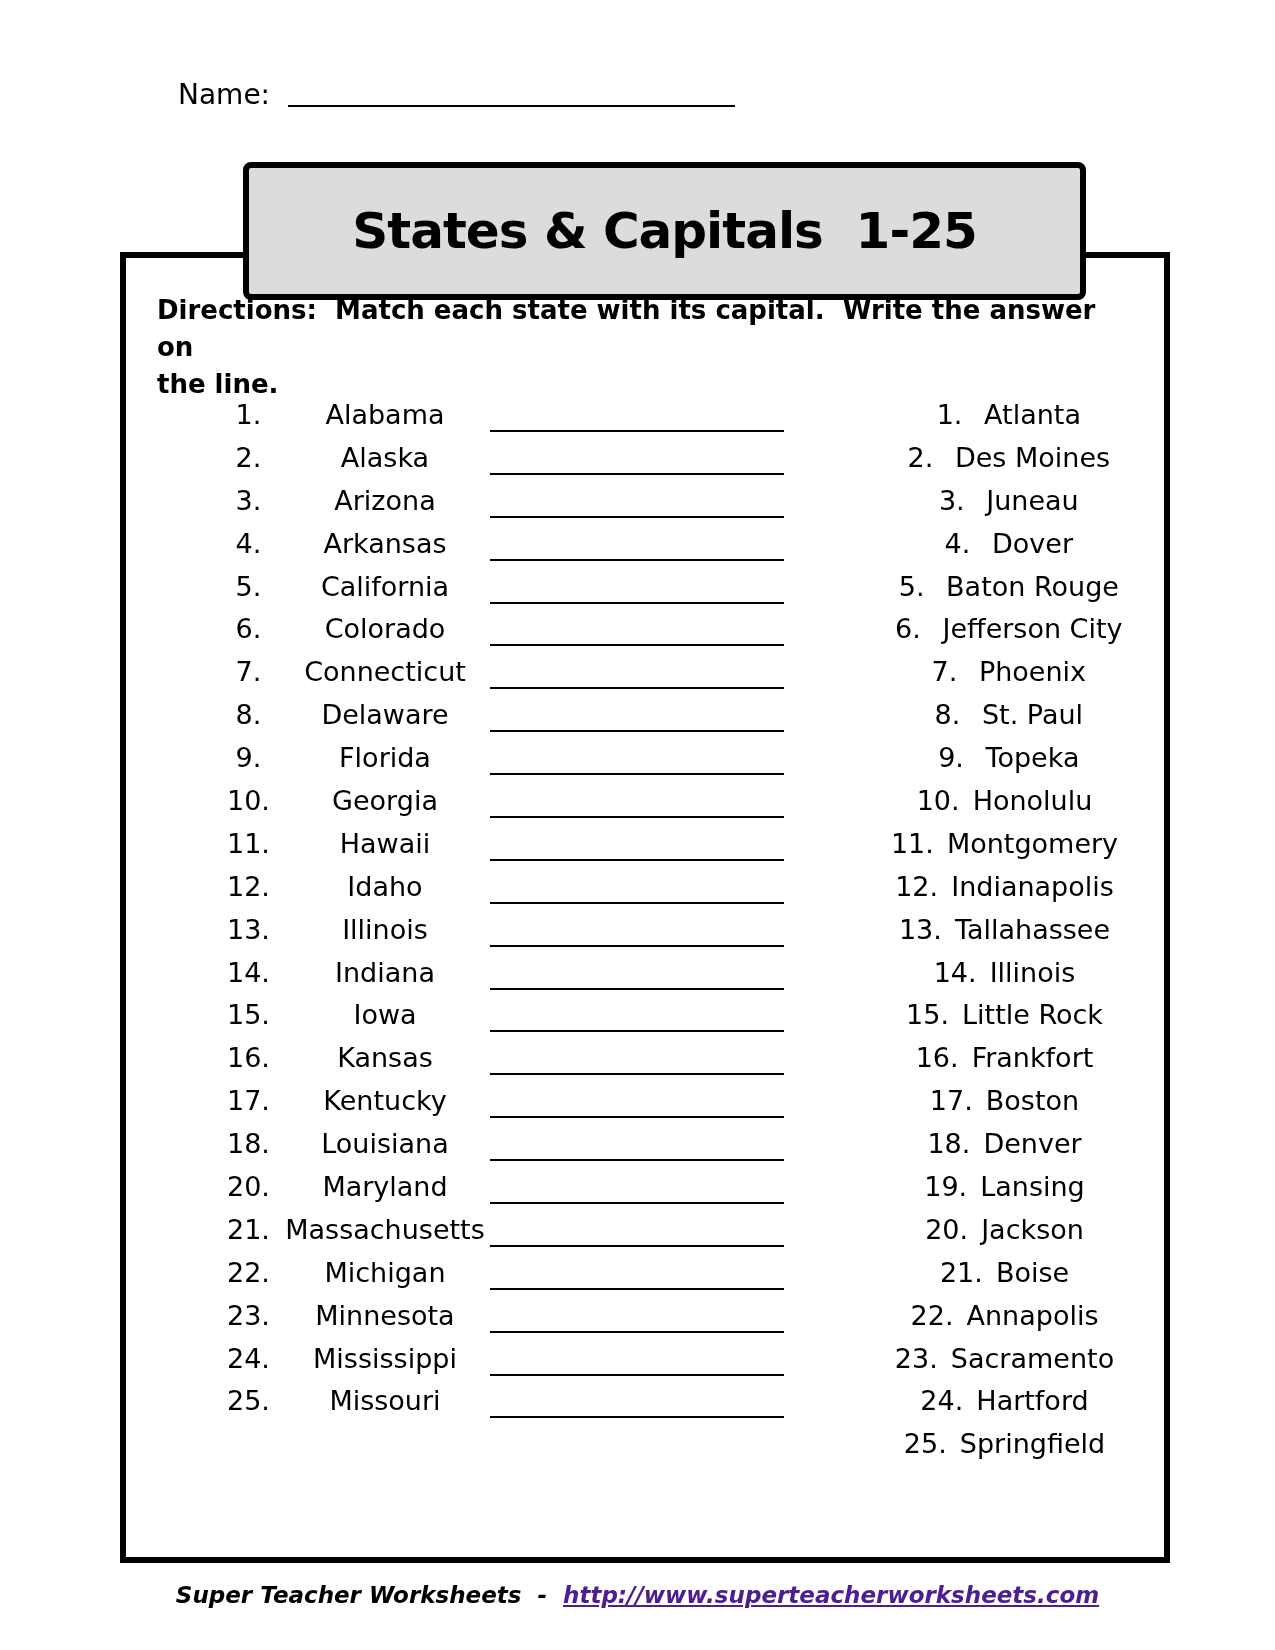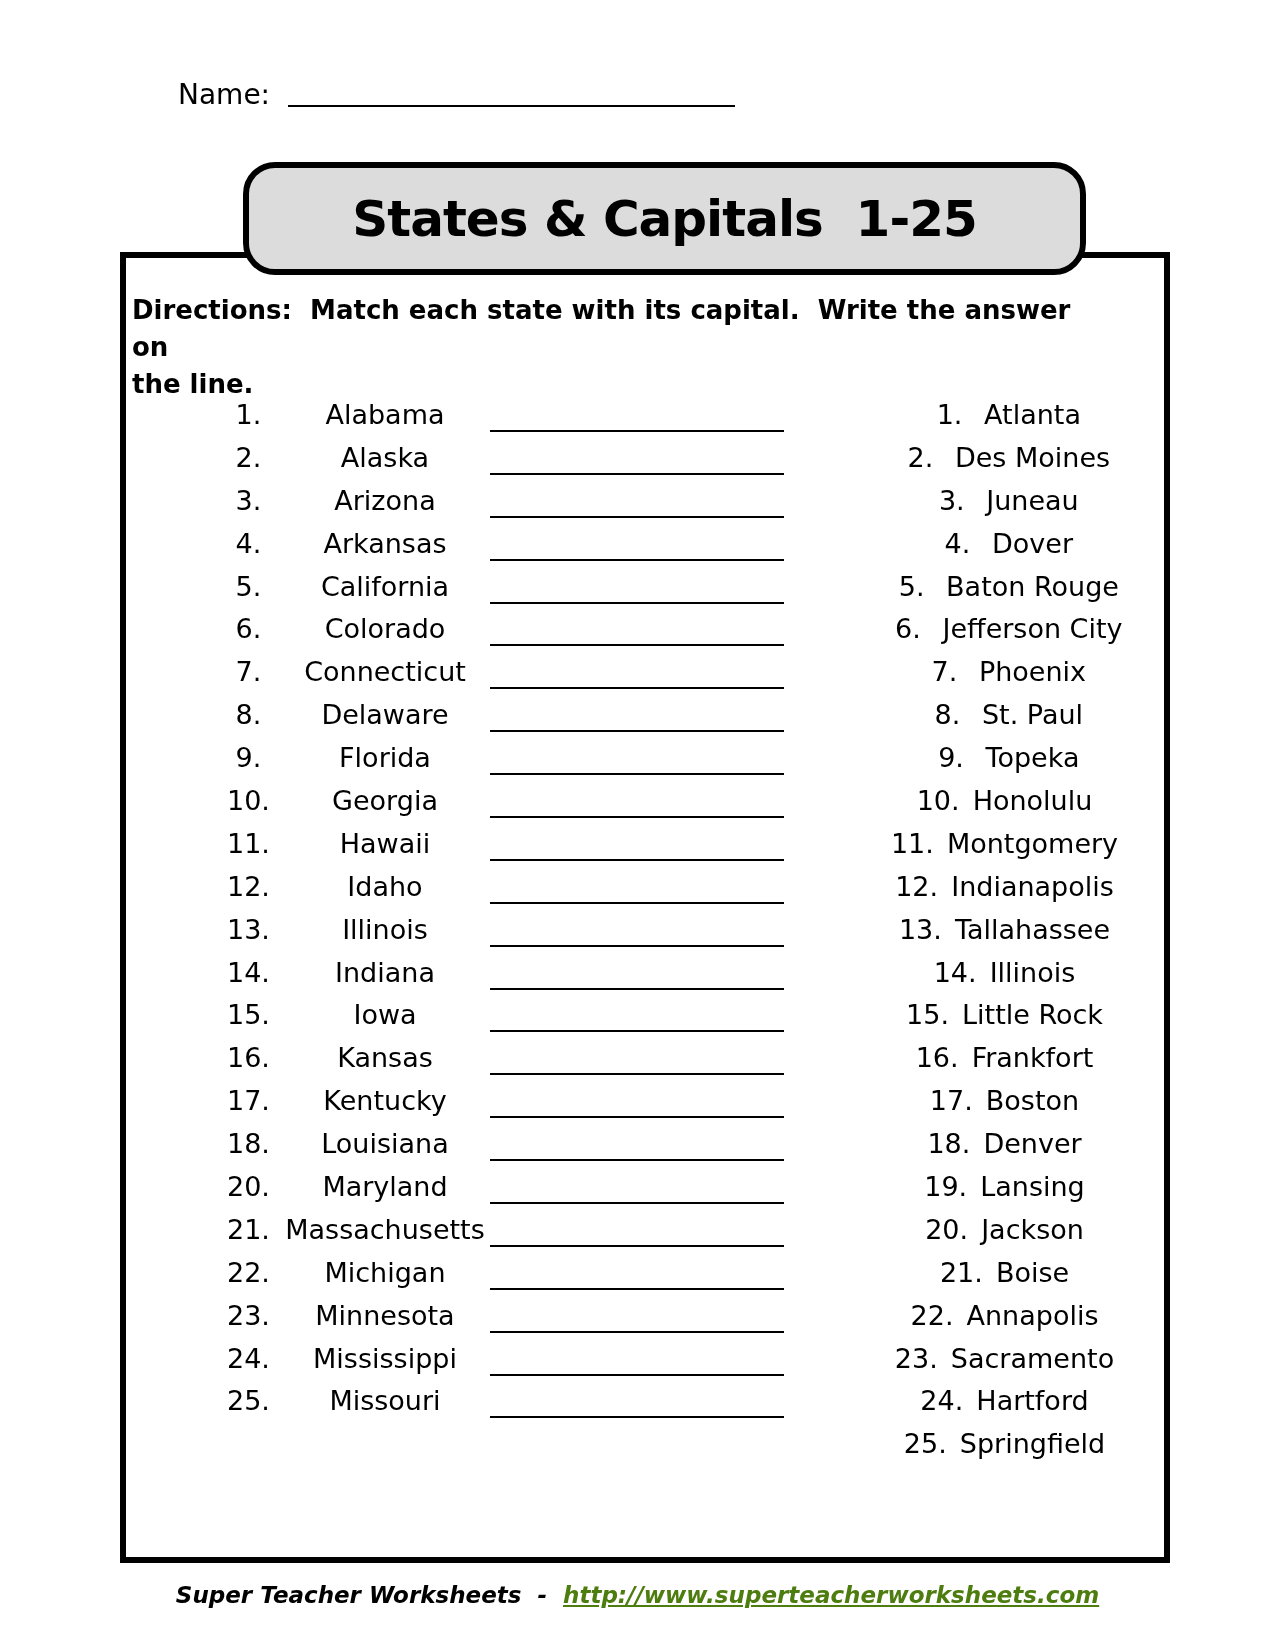--- a/index.html
+++ b/index.html
@@ -35,25 +35,25 @@
     position: relative;
     top: 3px;
   }
 
   
   .title-box {
     position: absolute;
     left: 243px;
     top: 162px;
     width: 843px;
-    height: 113px;
+    height: 138px;
     box-sizing: border-box;
     background: #dcdcdc;
     border: 6px solid #000000;
-    border-radius: 32px;
+    border-radius: 8px;
     z-index: 2;
     display: flex;
     align-items: center;
     justify-content: center;
   }
   .title-box h1 {
     margin: 0;
     font-size: 50px;
     font-weight: bold;
     letter-spacing: -1px;
@@ -67,21 +67,21 @@
     top: 252px;
     width: 1050px;
     height: 1311px;
     box-sizing: border-box;
     border: 6px solid #000000;
     background: #ffffff;
     z-index: 1;
   }
   .directions {
     position: absolute;
-    left: 6px;
+    left: 31px;
     top: 34px;
     width: 960px;
     font-size: 26px;
     font-weight: bold;
     line-height: 37px;
     white-space: pre-wrap;
   }
 
   .list-col {
     position: absolute;
@@ -125,21 +125,21 @@
     top: 1582px;
     width: 1275px;
     text-align: center;
     font-size: 23px;
     font-weight: bold;
     font-style: italic;
     white-space: nowrap;
   }
   .footer .sep { margin: 0 16px; }
   .footer a {
-    color: #4d7c0f;
+    color: #4c1d95;
     text-decoration: underline;
   }
 </style>
 </head>
 <body>
 
 <div class="page">
 
   <div class="name-row">
     <span>Name:</span><span class="name-line"></span>

